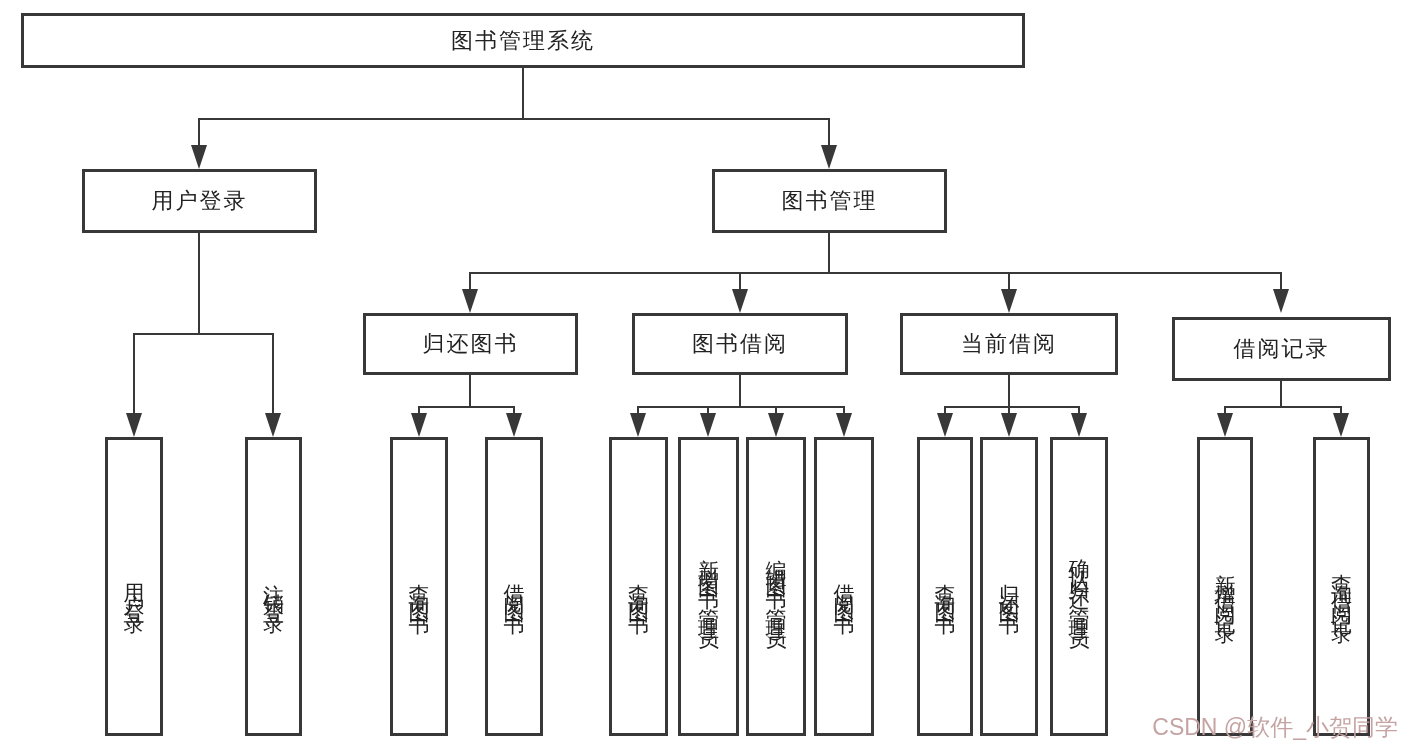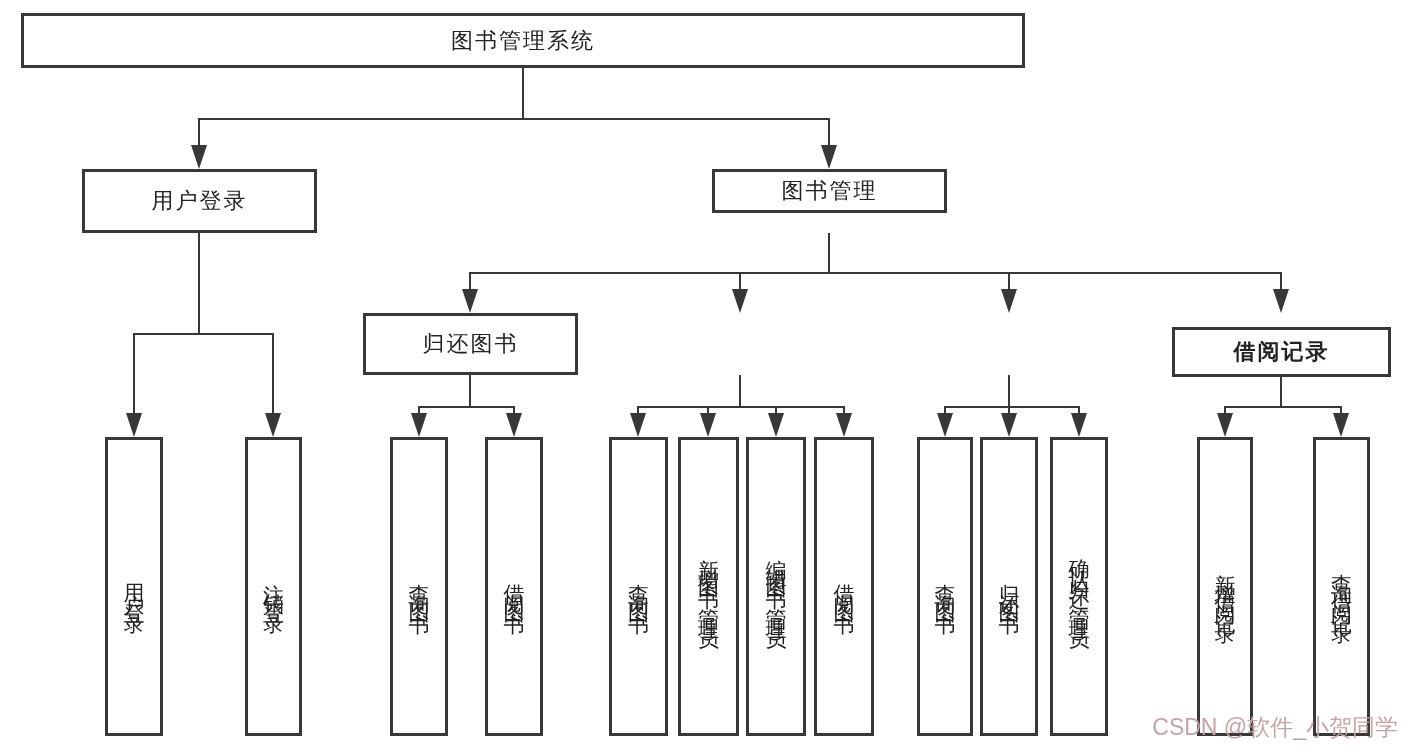--- a/index.html
+++ b/index.html
@@ -113,28 +113,34 @@
       <div class="arrow" style="left: 1333px; top: 413px;"></div>
     </div>
 
   <div class="box" style="left:21px; top:13px; width:1004px; height:55px;">
     <span class="hlabel">图书管理系统</span>
   </div>
 
   <div class="box" style="left:82px; top:169px; width:235px; height:64px;">
     <span class="hlabel">用户登录</span>
   </div>
-  <div class="box" style="left:712px; top:169px; width:235px; height:44px;">
+  <div class="box" style="left:712px; top:169px; width:235px; height:64px;">
     <span class="hlabel">图书管理</span>
   </div>
 
   <div class="box" style="left:363px; top:313px; width:215px; height:62px;">
     <span class="hlabel">归还图书</span>
   </div>
-  <div class="box" style="left:1172px; top:327px; width:219px; height:50px;font-weight:bold;">
+  <div class="box" style="left:632px; top:313px; width:216px; height:62px;">
+    <span class="hlabel">图书借阅</span>
+  </div>
+  <div class="box" style="left:900px; top:313px; width:218px; height:62px;">
+    <span class="hlabel">当前借阅</span>
+  </div>
+  <div class="box" style="left:1172px; top:317px; width:219px; height:64px;">
     <span class="hlabel">借阅记录</span>
   </div>
 
   <div class="box leaf" style="left:105px; top:437px; width:58px; height:299px;">
     <span class="vlabel">用户登录</span>
   </div>
   <div class="box leaf" style="left:245px; top:437px; width:57px; height:299px;">
     <span class="vlabel">注销登录</span>
   </div>
 

